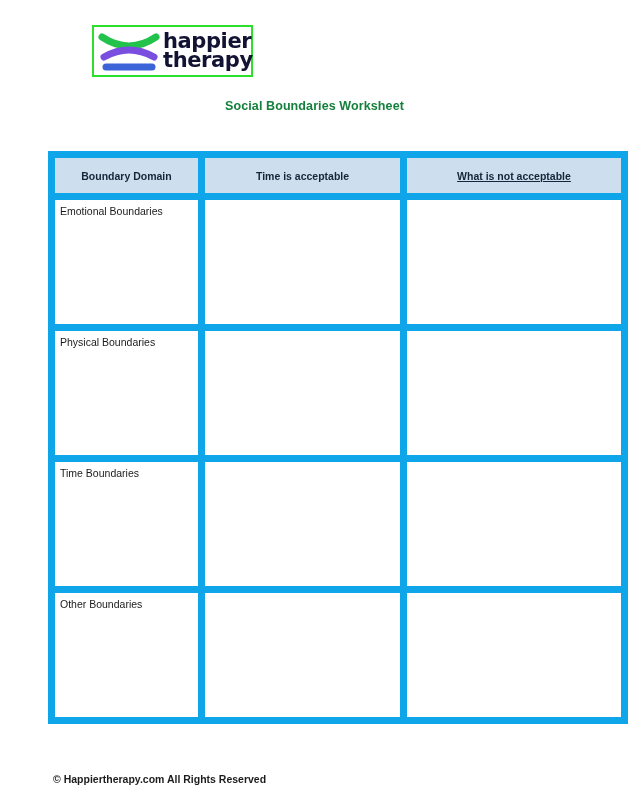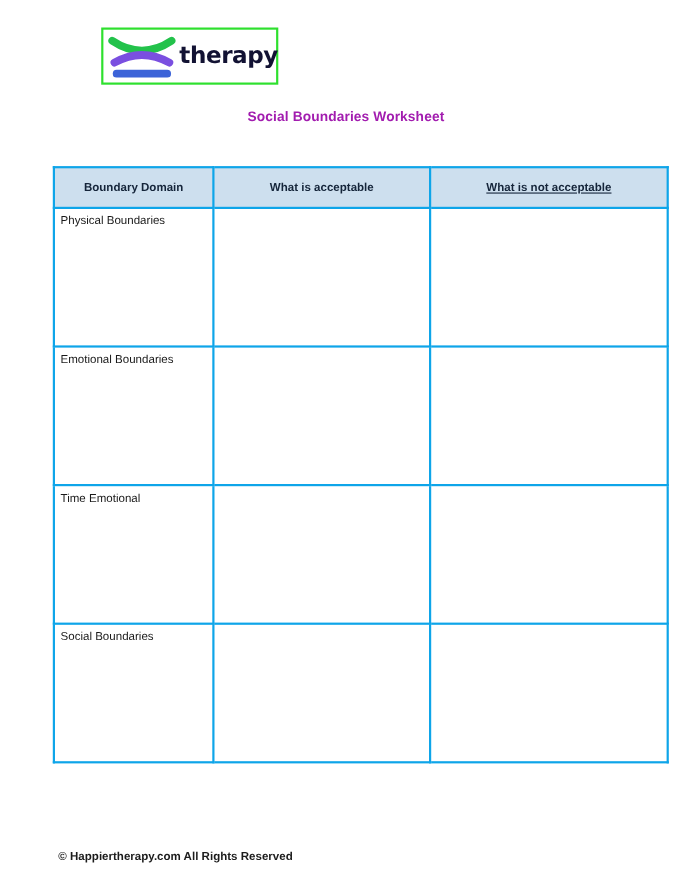--- a/index.html
+++ b/index.html
@@ -48,36 +48,36 @@
 
   
   .page-title {
     position: absolute;
     top: 99px;
     left: 0;
     width: 629px;
     text-align: center;
     font-size: 12.5px;
     font-weight: bold;
-    color: #a21caf;
+    color: #15803d;
     letter-spacing: 0.1px;
   }
 
   
   .worksheet-table {
     position: absolute;
     left: 48px;
     top: 151px;
     width: 522px;
     border-collapse: collapse;
     table-layout: fixed;
   }
   .worksheet-table th,
   .worksheet-table td {
-    border: 2px solid #0ea5e9;
+    border: 7px solid #0ea5e9;
     padding: 5px;
     vertical-align: top;
   }
   .worksheet-table thead th {
     background: #cddfee;
     height: 25px;
     text-align: center;
     vertical-align: middle;
     font-size: 10.5px;
     font-weight: bold;
@@ -114,51 +114,52 @@
 </head>
 <body>
 
 <div class="logo-wrap">
   <svg class="logo-marks" viewBox="0 0 62 44">
     <path d="M4 8 Q31 26 58 8" stroke="#23c24b" stroke-width="7" fill="none" stroke-linecap="round"></path>
     <path d="M6 28 Q31 14 56 28" stroke="#7a4fe0" stroke-width="7" fill="none" stroke-linecap="round"></path>
     <path d="M8 38 L54 38" stroke="#3c63d8" stroke-width="7" fill="none" stroke-linecap="round"></path>
   </svg>
   <div class="logo-text">
+    <span class="l1">happier</span>
     <span class="l2">therapy</span>
   </div>
 </div>
 
 <div class="page-title">Social Boundaries Worksheet</div>
 
 <table class="worksheet-table">
   <thead>
     <tr>
       <th class="col-domain">Boundary Domain</th>
-      <th class="col-accept">What is acceptable</th>
+      <th class="col-accept">Time is acceptable</th>
       <th class="col-nonaccept">What is not acceptable</th>
     </tr>
   </thead>
   <tbody>
+    <tr>
+      <td class="domain-label">Emotional Boundaries</td>
+      <td class="answer-cell"></td>
+      <td class="answer-cell"></td>
+    </tr>
     <tr>
       <td class="domain-label">Physical Boundaries</td>
       <td class="answer-cell"></td>
       <td class="answer-cell"></td>
     </tr>
     <tr>
-      <td class="domain-label">Emotional Boundaries</td>
+      <td class="domain-label">Time Boundaries</td>
       <td class="answer-cell"></td>
       <td class="answer-cell"></td>
     </tr>
     <tr>
-      <td class="domain-label">Time Emotional</td>
-      <td class="answer-cell"></td>
-      <td class="answer-cell"></td>
-    </tr>
-    <tr>
-      <td class="domain-label">Social Boundaries</td>
+      <td class="domain-label">Other Boundaries</td>
       <td class="answer-cell"></td>
       <td class="answer-cell"></td>
     </tr>
   </tbody>
 </table>
 
 <div class="footer">© Happiertherapy.com All Rights Reserved</div>
 
 </body></html>

